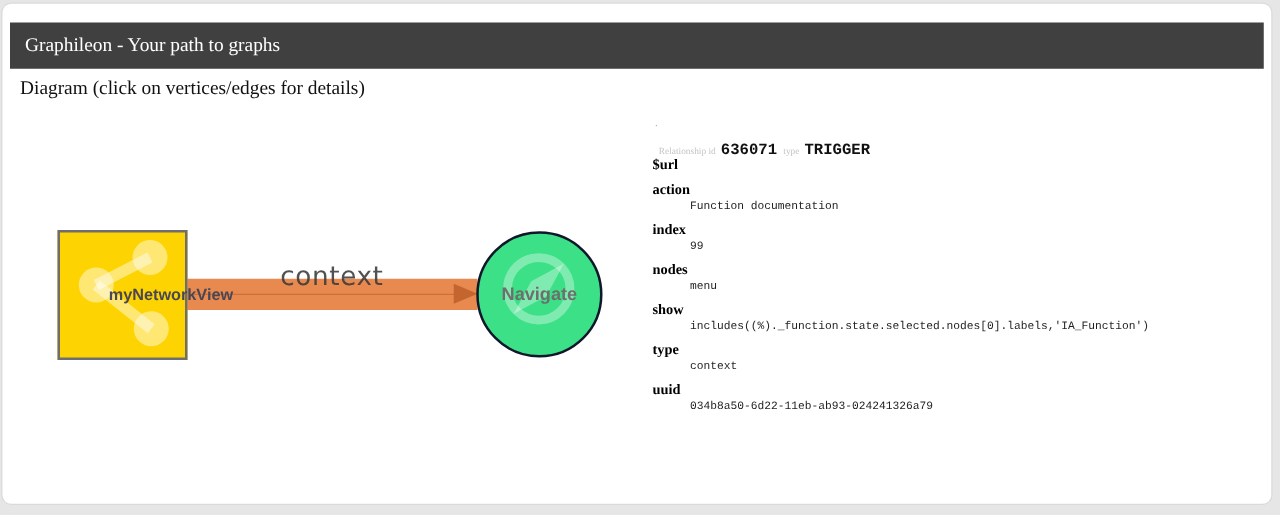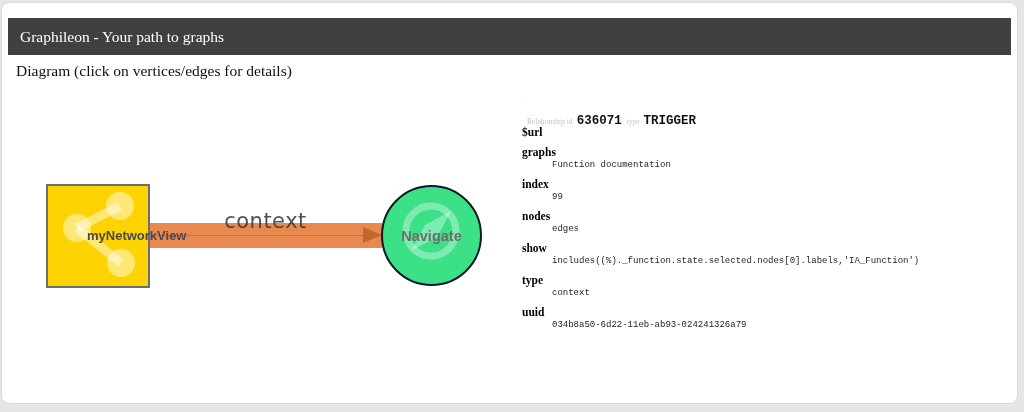--- a/index.html
+++ b/index.html
@@ -110,32 +110,32 @@
       <span class="rel-key">Relationship id</span><span class="rel-val">636071</span><span class="rel-key">type</span><span class="rel-val">TRIGGER</span>
     </div>
 
     <div class="prop-list">
 
         <div class="prop">
           <div class="prop-key">$url</div>
         </div>
 
         <div class="prop">
-          <div class="prop-key">graphs</div>
+          <div class="prop-key">action</div>
           <div class="prop-value">Function documentation</div>
         </div>
 
         <div class="prop">
           <div class="prop-key">index</div>
           <div class="prop-value">99</div>
         </div>
 
         <div class="prop">
           <div class="prop-key">nodes</div>
-          <div class="prop-value">edges</div>
+          <div class="prop-value">menu</div>
         </div>
 
         <div class="prop">
           <div class="prop-key">show</div>
           <div class="prop-value">includes((%)._function.state.selected.nodes[0].labels,'IA_Function')</div>
         </div>
 
         <div class="prop">
           <div class="prop-key">type</div>
           <div class="prop-value">context</div>

